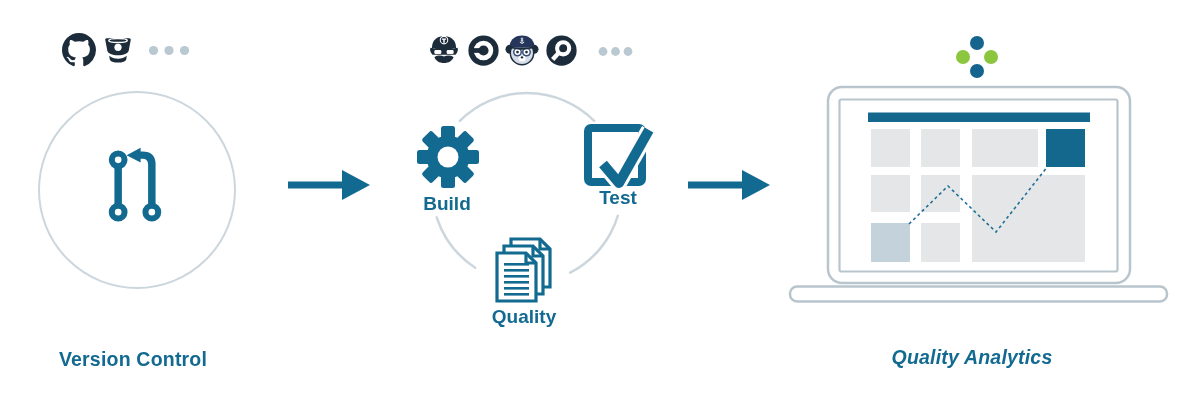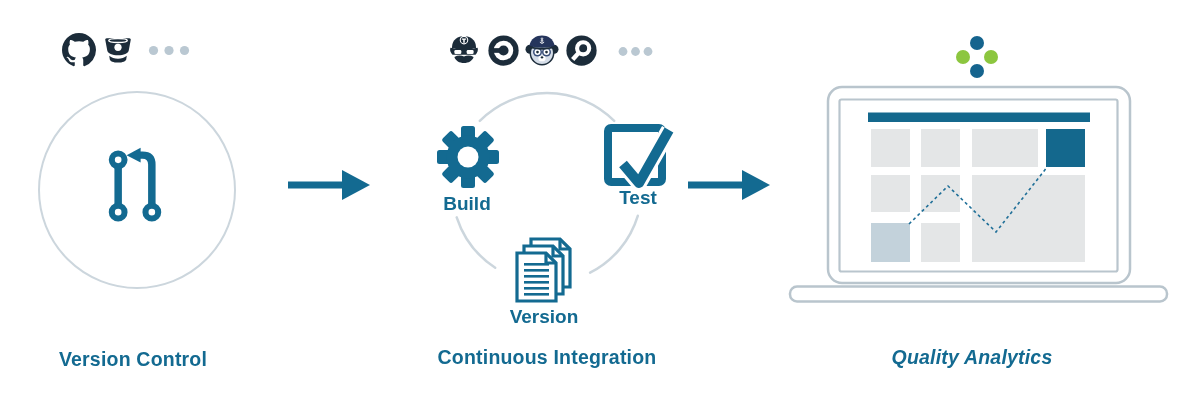--- a/index.html
+++ b/index.html
@@ -51,21 +51,21 @@
     </svg>
 
     <div class="abs stage-label" style="left:33px;top:348px;width:200px;">Version Control</div>
   </div>
 
   <svg class="abs" style="left:288px;top:170px;" width="82" height="30" viewBox="0 0 82 30">
     <rect x="0" y="11.5" width="58" height="7" fill="#136a91"></rect>
     <polygon points="54,0 82,15 54,30" fill="#136a91"></polygon>
   </svg>
 
-  <div class="abs" style="left:400px;top:0;width:300px;height:400px;">
+  <div class="abs" style="left:380px;top:0;width:300px;height:400px;">
 
     <svg class="abs" style="left:46px;top:32px;" width="36" height="36" viewBox="0 0 24 24">
       <circle cx="12" cy="12.2" r="9.6" fill="#ffffff"></circle>
       <path fill="#1c2c3a" d="M4,9.8 C4.2,5 8,2.6 12,2.6 C16,2.6 19.8,5 20,9.8 L20,10.6 C14.9,12 9.1,12 4,10.6 Z"></path>
       <path fill="#1c2c3a" d="M2.9,10.5 C2.4,12.3 3.1,13.9 4.3,14.7 L5.2,10.9 Z"></path>
       <path fill="#1c2c3a" d="M21.1,10.5 C21.6,12.3 20.9,13.9 19.7,14.7 L18.8,10.9 Z"></path>
       <circle cx="12" cy="5.4" r="2.5" fill="#1c2c3a" stroke="#ffffff" stroke-width="0.7"></circle>
       <path fill="#ffffff" d="M10.6,4.3 L13.4,4.3 L13.4,5.2 L12.5,5.2 L12.5,7.2 L11.5,7.2 L11.5,5.2 L10.6,5.2 Z"></path>
       <rect x="3.8" y="11.2" width="16.4" height="4" rx="1" fill="#1c2c3a"></rect>
       <rect x="5.6" y="12" width="4.6" height="2.6" rx="0.8" fill="#ffffff"></rect>
@@ -163,23 +163,22 @@
       </g>
       <g fill="#136a91" transform="translate(7,21)">
         <rect x="7" y="10" width="25" height="2.6"></rect>
         <rect x="7" y="16" width="25" height="2.6"></rect>
         <rect x="7" y="22" width="25" height="2.6"></rect>
         <rect x="7" y="28" width="25" height="2.6"></rect>
         <rect x="7" y="34" width="25" height="2.6"></rect>
         <rect x="7" y="40" width="25" height="2.6"></rect>
       </g>
     </svg>
-    <div class="abs step-label" style="left:94px;top:306px;width:100px;">Version</div>
-
-    <div class="abs stage-label" style="left:17px;top:346px;width:260px;">Continuous Integration</div>
+    <div class="abs step-label" style="left:94px;top:306px;width:100px;">Quality</div>
+
   </div>
 
   <svg class="abs" style="left:688px;top:170px;" width="82" height="30" viewBox="0 0 82 30">
     <rect x="0" y="11.5" width="58" height="7" fill="#136a91"></rect>
     <polygon points="54,0 82,15 54,30" fill="#136a91"></polygon>
   </svg>
 
   <div class="abs" style="left:780px;top:0;width:420px;height:400px;">
 
     <svg class="abs" style="left:175px;top:35px;" width="44" height="44" viewBox="0 0 44 44">

